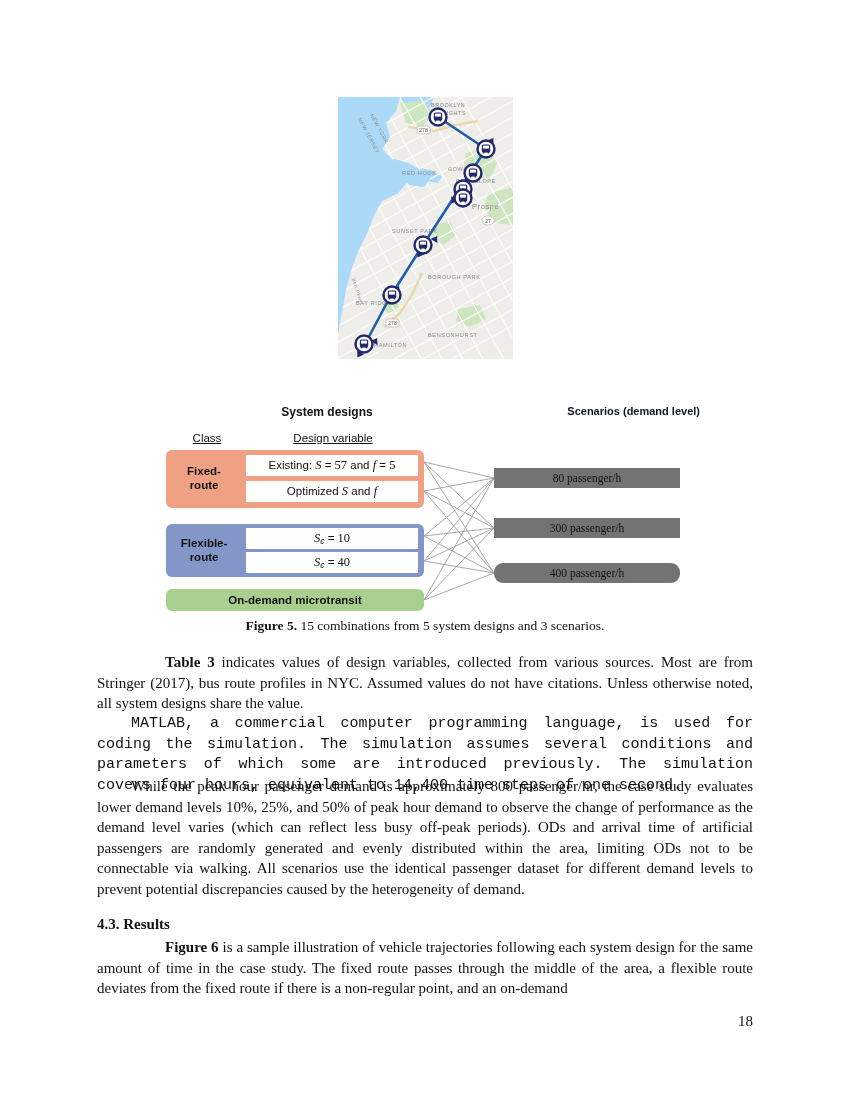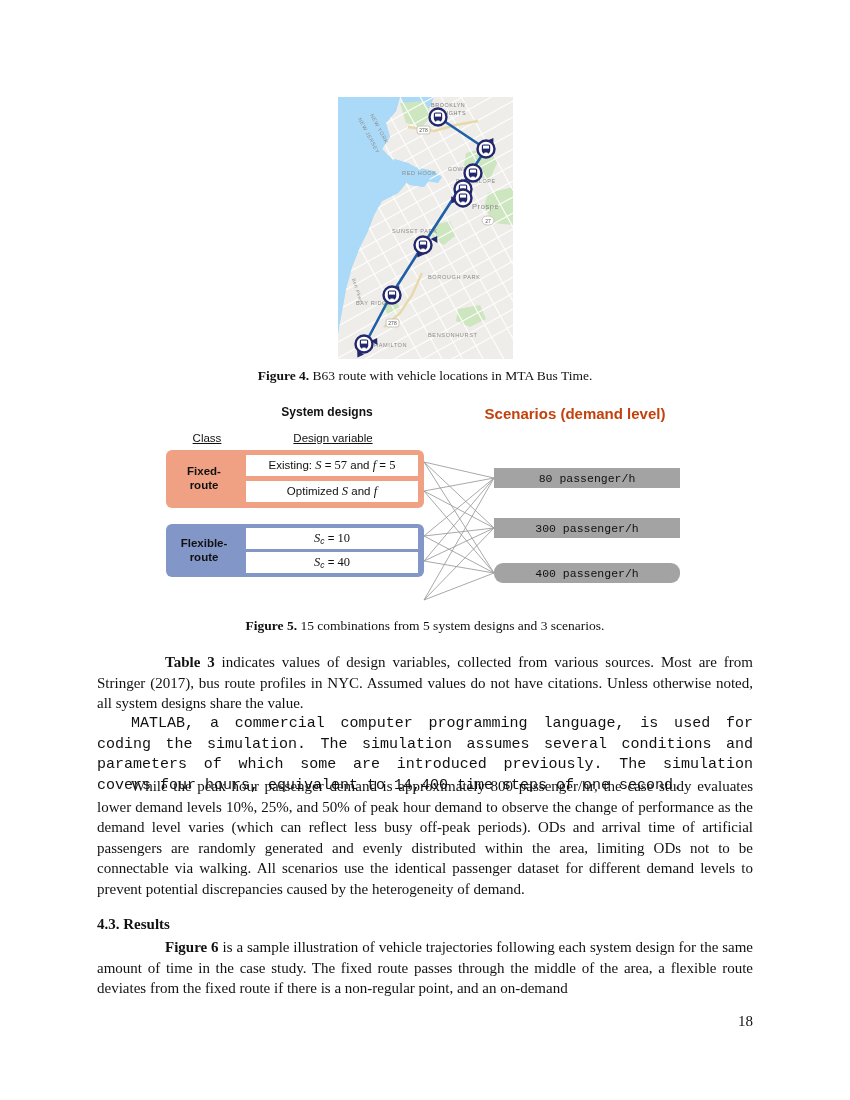--- a/index.html
+++ b/index.html
@@ -68,25 +68,25 @@
     font-family: "Liberation Sans", sans-serif;
     font-weight: bold;
     font-size: 12px;
     color: #111;
   }
   .fig5-title-right {
     position: absolute;
     left: 300px;
     top: 0px;
     width: 250px;
-    text-align: center;
+    text-align: right;
     font-family: "Liberation Sans", sans-serif;
     font-weight: bold;
-    font-size: 15px;
-    color: #c2410c;
+    font-size: 11px;
+    color: #0f172a;
   }
   .col-head {
     position: absolute;
     font-family: "Liberation Sans", sans-serif;
     font-size: 11.5px;
     color: #111;
     text-decoration: underline;
     text-align: center;
   }
   .col-head.class-head { left: 22px; top: 27px; width: 70px; }
@@ -143,25 +143,25 @@
   .dv-cell.f2 { top: 28px; }
   .mathit { font-family: "Liberation Serif", serif; font-style: italic; font-size: 12.5px; }
   .mathsub { font-size: 8.5px; vertical-align: -0.18em; font-style: italic; }
   .mathnum { font-family: "Liberation Serif", serif; font-size: 12.5px; }
 
   .scenario-box {
     position: absolute;
     left: 344px;
     width: 186px;
     height: 20px;
-    background: #a3a3a3;
+    background: #737373;
     display: flex;
     align-items: center;
     justify-content: center;
-    font-family: Liberation Mono, monospace;
+    font-family: Liberation Serif, serif;
     font-size: 11.5px;
     color: #111;
   }
   .scenario-box.s1 { top: 63px; }
   .scenario-box.s2 { top: 113px; }
   .scenario-box.s3 { top: 158px; border-radius: 9px; }
 
   .edges {
     position: absolute;
     left: 0; top: 0;
@@ -381,23 +381,20 @@
             <rect x="-4.2" y="-4.6" width="8.4" height="8" rx="1.6" fill="#23276B"></rect>
             <rect x="-3" y="-3.4" width="6" height="3" fill="#FFFFFF"></rect>
             <circle cx="-2.4" cy="3.6" r="1" fill="#23276B"></circle>
             <circle cx="2.4" cy="3.6" r="1" fill="#23276B"></circle>
           </g>
         </g>
       </svg>
     </div>
   </div>
 
-  <div class="fig4-caption">
-    <b>Figure 4.</b><span> B63 route with vehicle locations in MTA Bus Time.</span>
-  </div>
 
   <div class="fig5-wrap">
 
     <div class="fig5-title-left">System designs</div>
     <div class="fig5-title-right">Scenarios (demand level)</div>
 
     <div class="col-head class-head">Class</div>
     <div class="col-head dv-head">Design variable</div>
 
     <svg class="edges" viewBox="0 0 550 212" xmlns="http://www.w3.org/2000/svg">
@@ -444,20 +441,23 @@
         <span>route</span>
       </div>
       <div class="dv-cell f1">
         <span><span class="mathit">S</span><span class="mathsub">c</span>&nbsp;=&nbsp;<span class="mathnum">10</span></span>
       </div>
       <div class="dv-cell f2">
         <span><span class="mathit">S</span><span class="mathsub">c</span>&nbsp;=&nbsp;<span class="mathnum">40</span></span>
       </div>
     </div>
 
+    <div class="group-box ondemand">
+      <span class="ondemand-label">On-demand microtransit</span>
+    </div>
 
     <div class="scenario-box s1">80 passenger/h</div>
     <div class="scenario-box s2">300 passenger/h</div>
     <div class="scenario-box s3">400 passenger/h</div>
   </div>
 
   <div class="fig5-caption">
     <b>Figure 5.</b><span> 15 combinations from 5 system designs and 3 scenarios.</span>
   </div>
 

